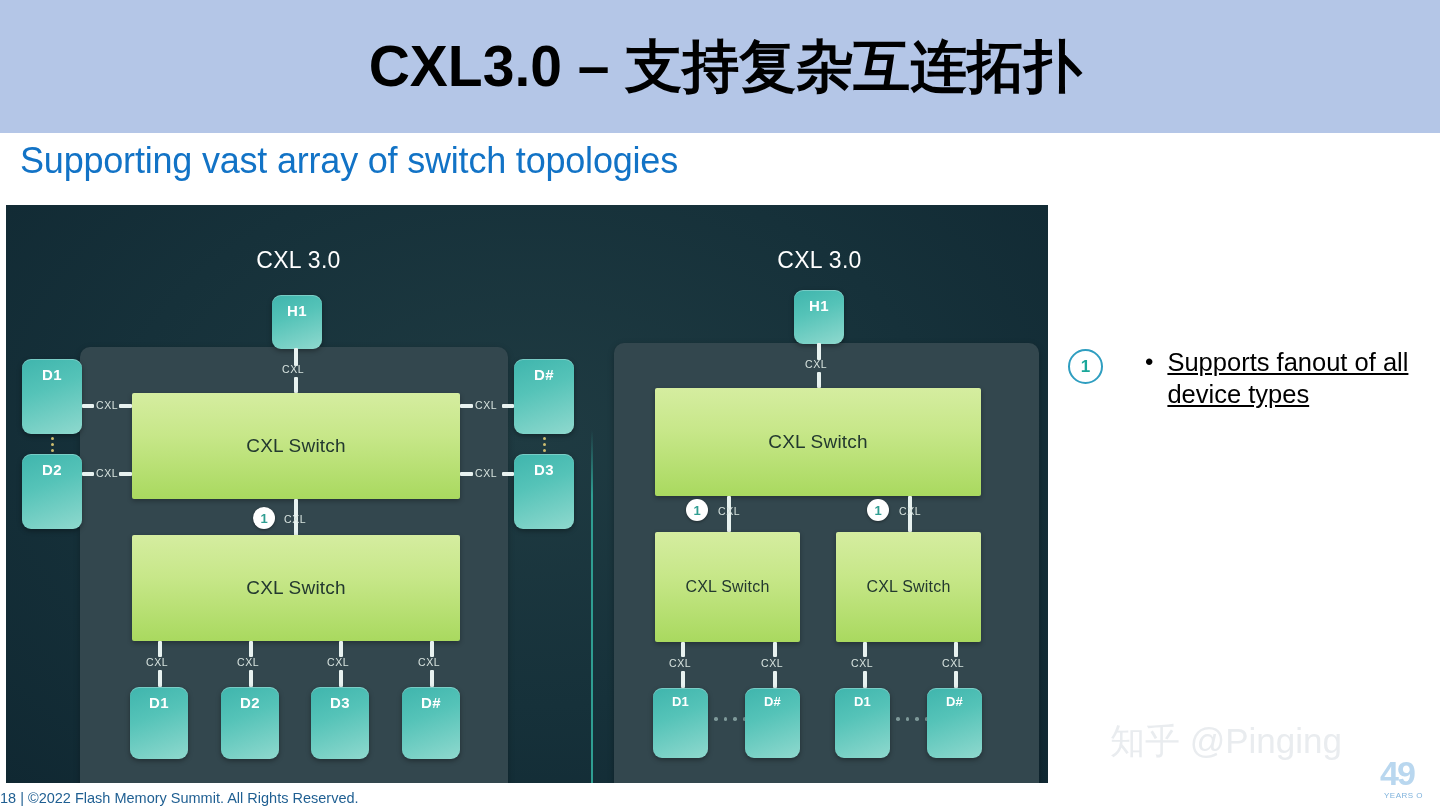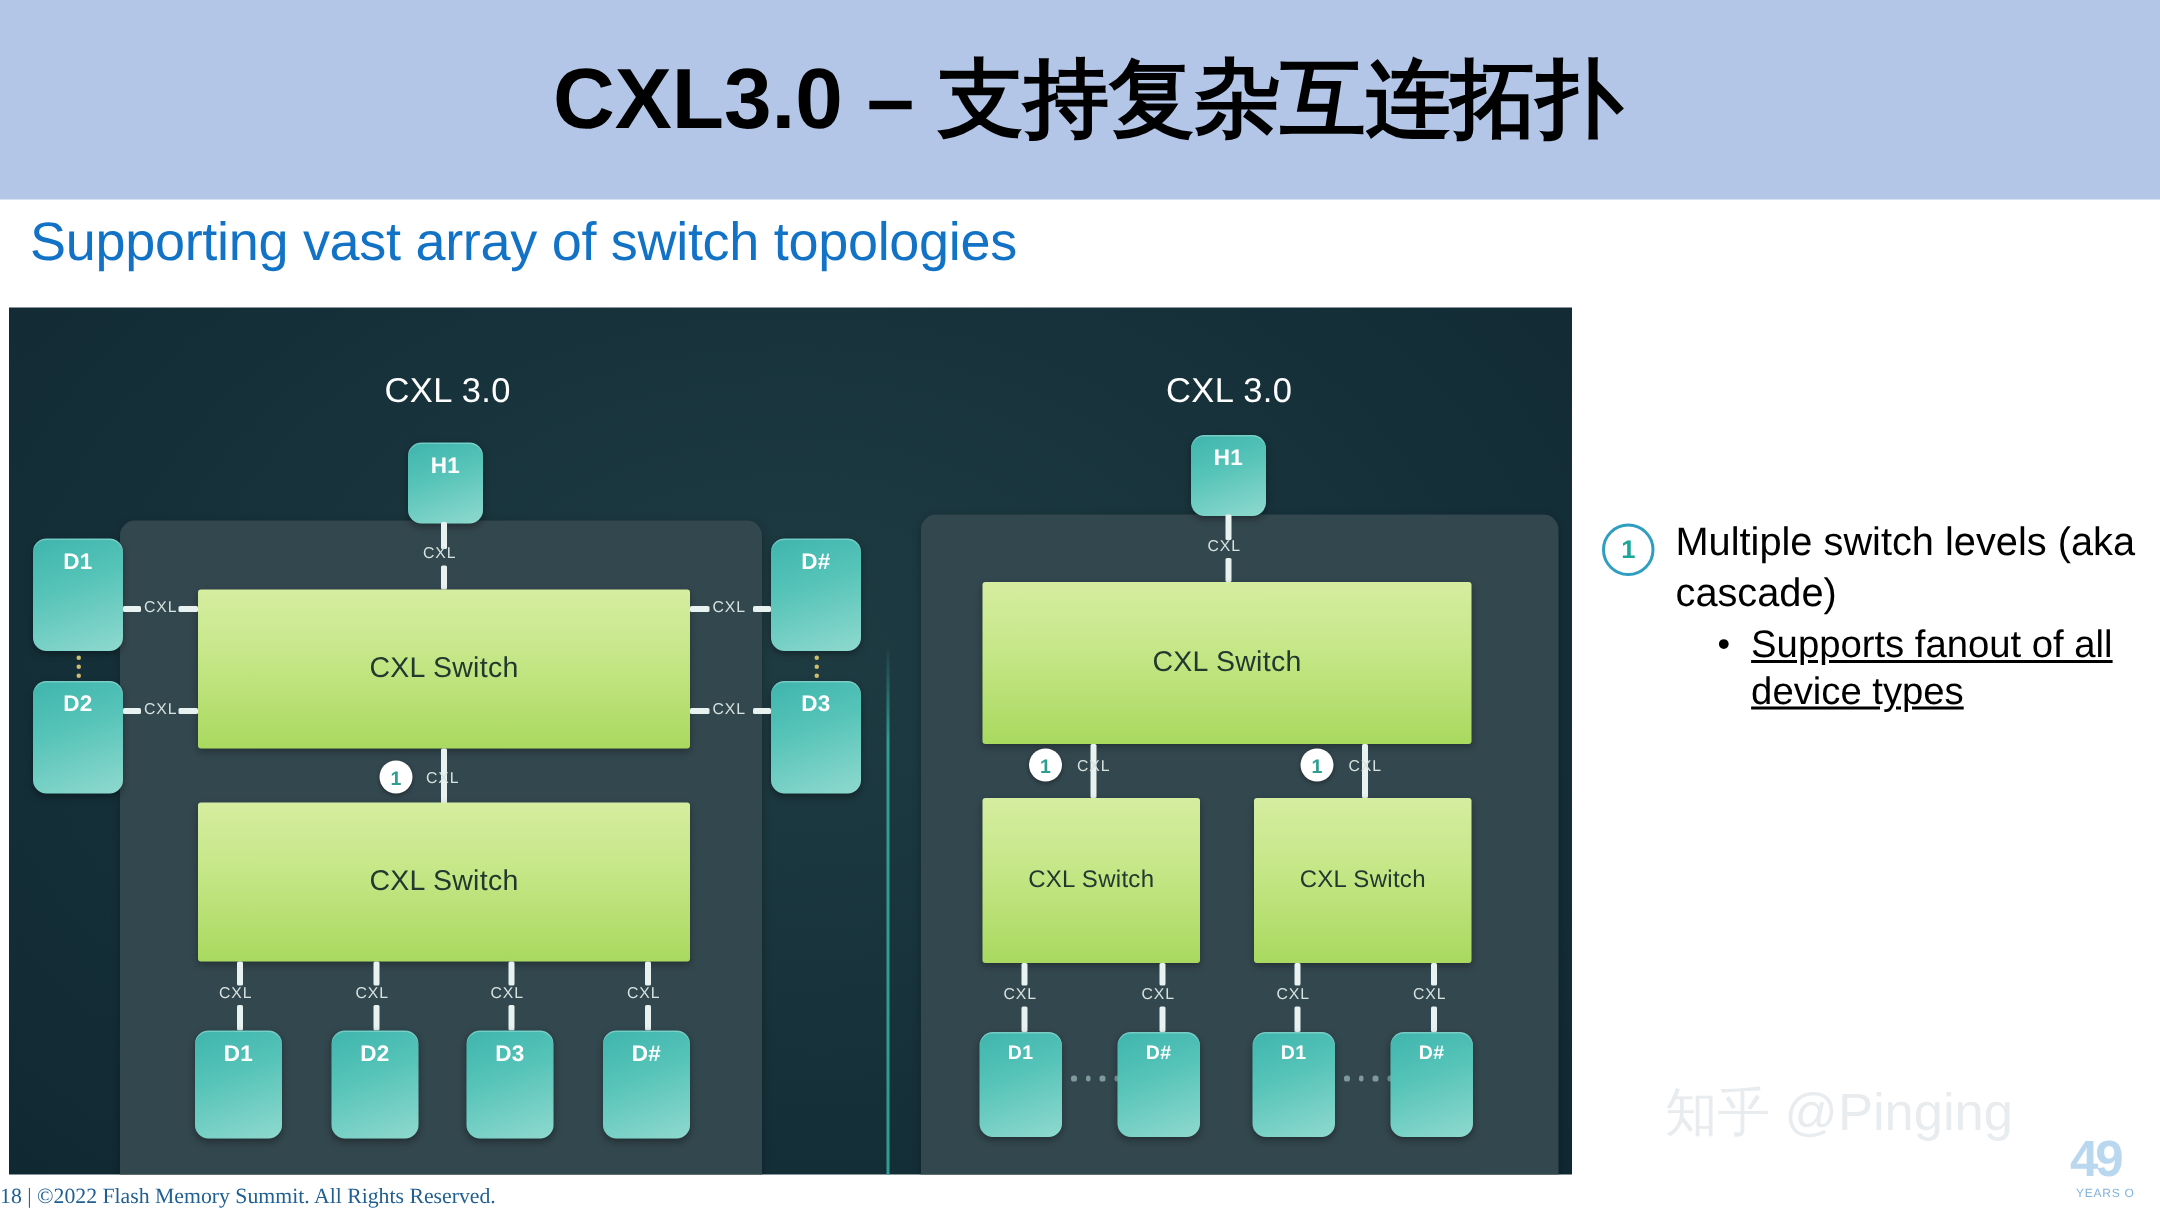--- a/index.html
+++ b/index.html
@@ -116,21 +116,21 @@
   }
   .callout-text{margin-left:14px;}
   .callout-main{font-size:26.5px;color:#000;line-height:1.28;}
   .callout-sub{display:flex;margin-top:2px;margin-left:28px;}
   .callout-bullet{font-size:24px;line-height:1.22;margin-right:14px;color:#000;}
   .callout-subtext{font-size:25.5px;color:#000;line-height:1.24;text-decoration:underline;}
 
   
   .footer{
     position:absolute;left:0px;top:790px;
-    font-size:14.5px;color:#1f5f92;white-space:nowrap;font-family:Liberation Serif, serif;
+    font-size:14.5px;color:#1f5f92;white-space:nowrap;
   }
 
   
   .watermark{
     position:absolute;left:1110px;top:718px;
     font-size:35px;color:#e9ecef;white-space:nowrap;
     font-weight:normal;pointer-events:none;
   }
   .fms-logo{
     position:absolute;left:1372px;top:758px;width:72px;height:50px;
@@ -325,21 +325,20 @@
     <div class="node small" style="left:336px;top:483px;width:55px;height:70px;">
       <span>D#</span>
     </div>
   </div>
 </div>
 
 <div class="callout">
   <div class="callout-row">
     <div class="callout-num">1</div>
     <div class="callout-text">
-      <div class="callout-main">Multiple switch levels (aka cascade)</div>
       <div class="callout-sub">
         <div class="callout-bullet">•</div>
         <div class="callout-subtext">Supports fanout of all device types</div>
       </div>
     </div>
   </div>
 </div>
 
 <div class="footer">18 | ©2022 Flash Memory Summit. All Rights Reserved.</div>
 

